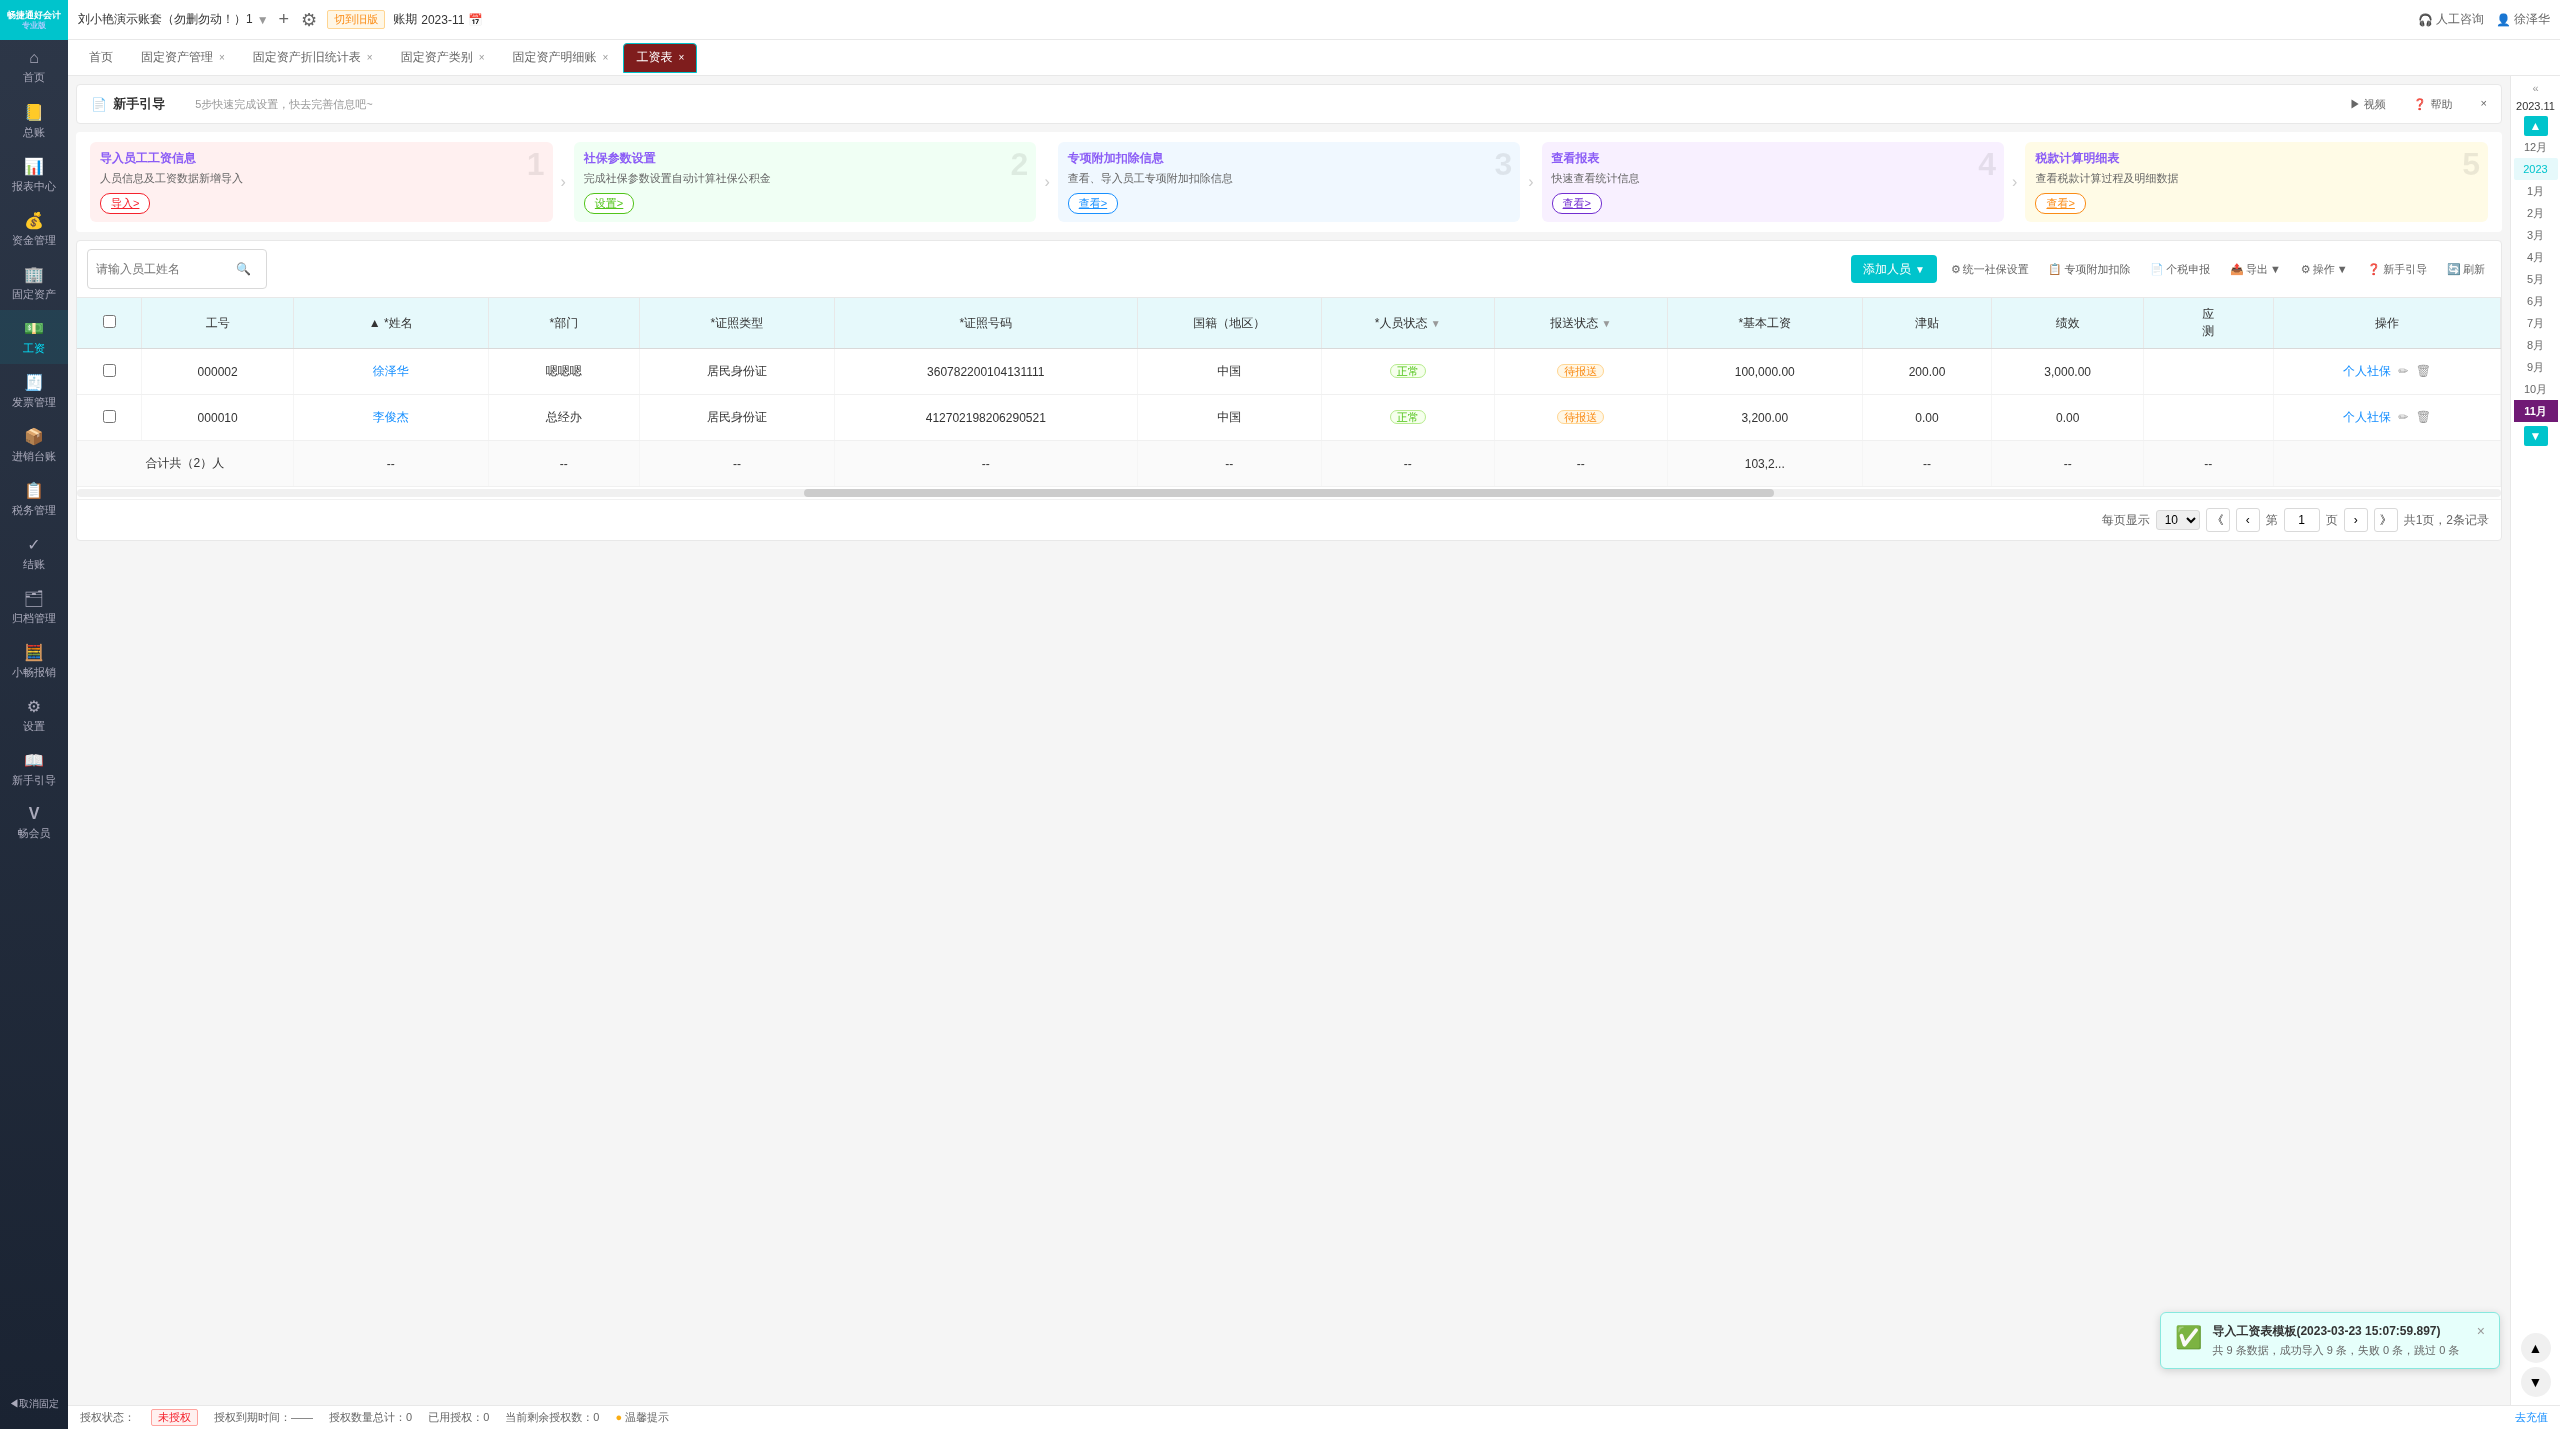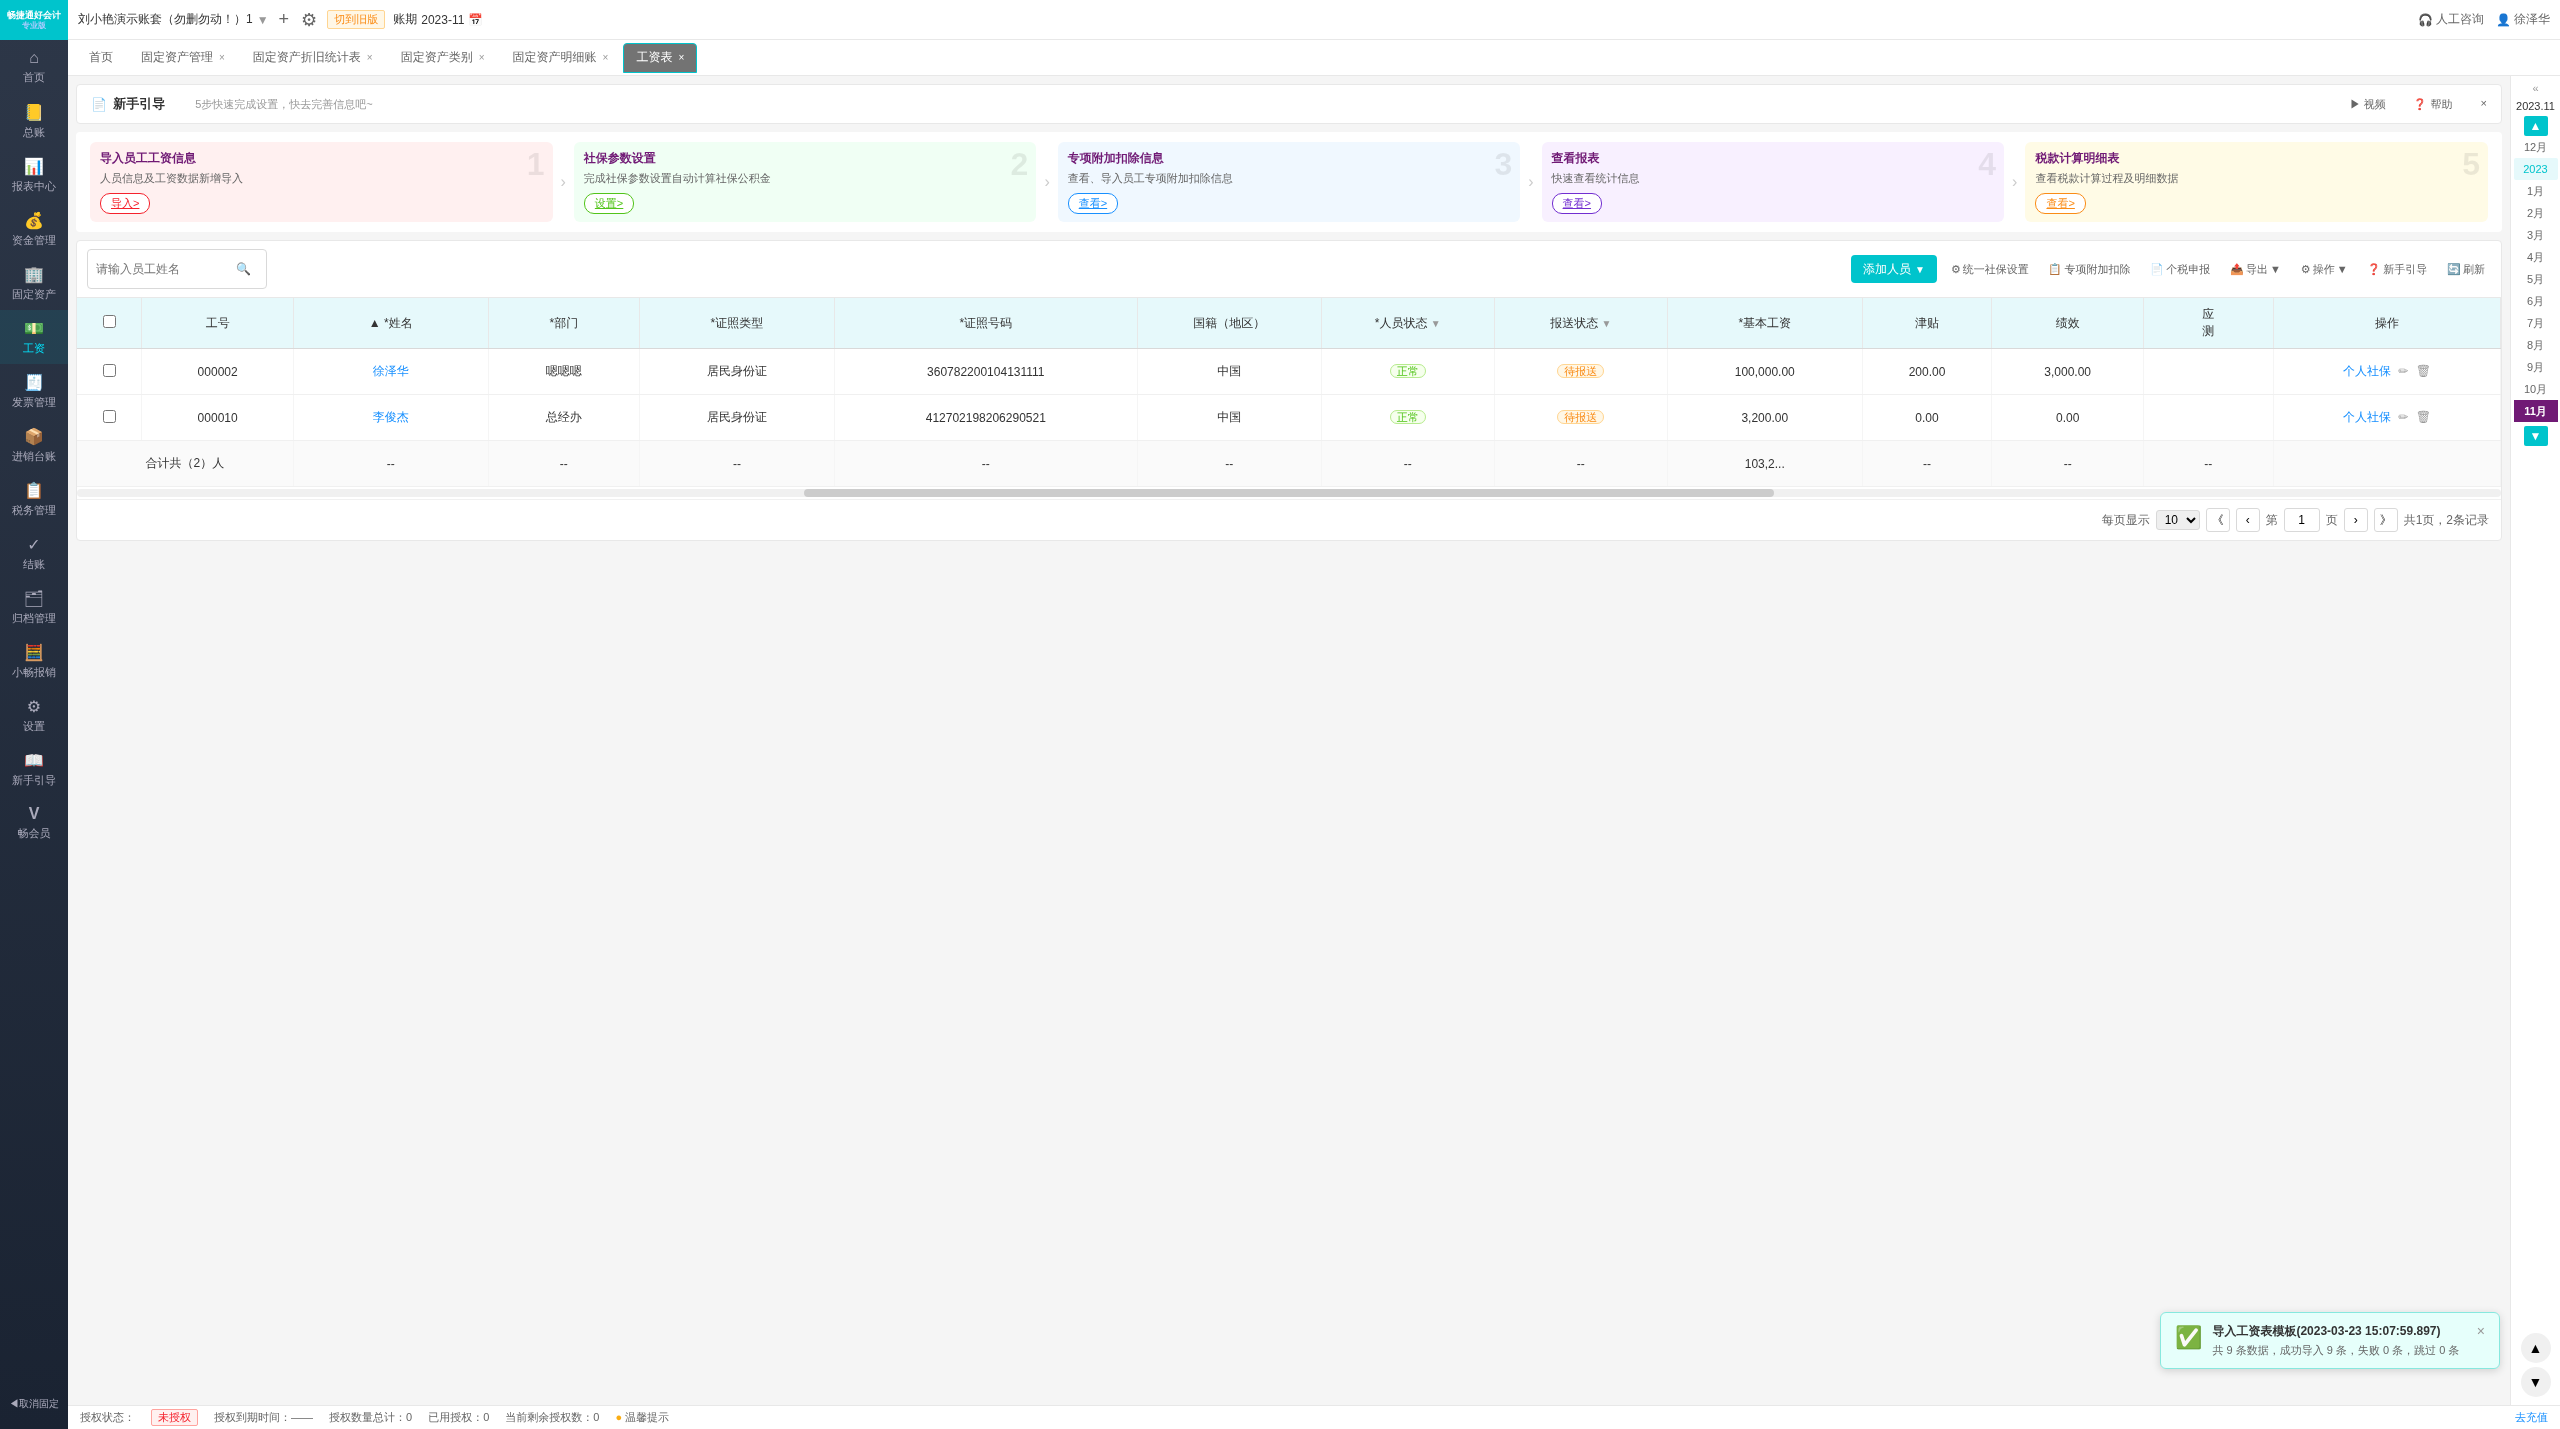--- a/index.html
+++ b/index.html
@@ -61,21 +61,21 @@
       background: #fff; border-bottom: 1px solid #e8e8e8;
       display: flex; align-items: center; padding: 0 8px; gap: 2px;
       z-index: 98;
     }
     .tab {
       height: 30px; padding: 0 12px; display: flex; align-items: center; gap: 6px;
       border-radius: 4px 4px 0 0; font-size: 12px; color: #666;
       cursor: pointer; border: 1px solid transparent;
     }
     .tab.active {
-      background: #737373; color: white;
+      background: #7f1d1d; color: white;
       border-color: #00c4cc;
     }
     .tab .close { font-size: 10px; color: #999; cursor: pointer; }
     .tab.active .close { color: white; }
 
     
     .main {
       position: absolute; left: 68px; top: 76px; right: 0; bottom: 0;
       overflow: hidden; background: #f5f5f5; padding: 8px;
     }
@@ -100,21 +100,21 @@
     }
     .step-1 { background: #fff0f0; }
     .step-2 { background: #f0fff4; }
     .step-3 { background: #f0f8ff; }
     .step-4 { background: #f8f0ff; }
     .step-5 { background: #fffbe6; }
     .step-arrow {
       display: flex; align-items: center; padding: 0 8px; color: #ccc; font-size: 16px;
     }
     .step-num { font-size: 32px; font-weight: bold; color: rgba(0,0,0,0.08); position: absolute; right: 8px; top: 4px; }
-    .step-title { font-size: 12px; font-weight: bold; color: #701a75; margin-bottom: 4px; }
+    .step-title { font-size: 12px; font-weight: bold; color: #8b5cf6; margin-bottom: 4px; }
     .step-desc { font-size: 11px; color: #666; flex: 1; }
     .step-btn {
       margin-top: 6px; padding: 2px 10px; border-radius: 10px; font-size: 11px;
       border: none; cursor: pointer; align-self: flex-start; text-decoration: underline;
     }
     .step-btn-red { background: white; color: #f5222d; border: 1px solid #f5222d; }
     .step-btn-green { background: white; color: #52c41a; border: 1px solid #52c41a; }
     .step-btn-blue { background: white; color: #1890ff; border: 1px solid #1890ff; }
     .step-btn-purple { background: white; color: #722ed1; border: 1px solid #722ed1; }
     .step-btn-orange { background: white; color: #fa8c16; border: 1px solid #fa8c16; }

